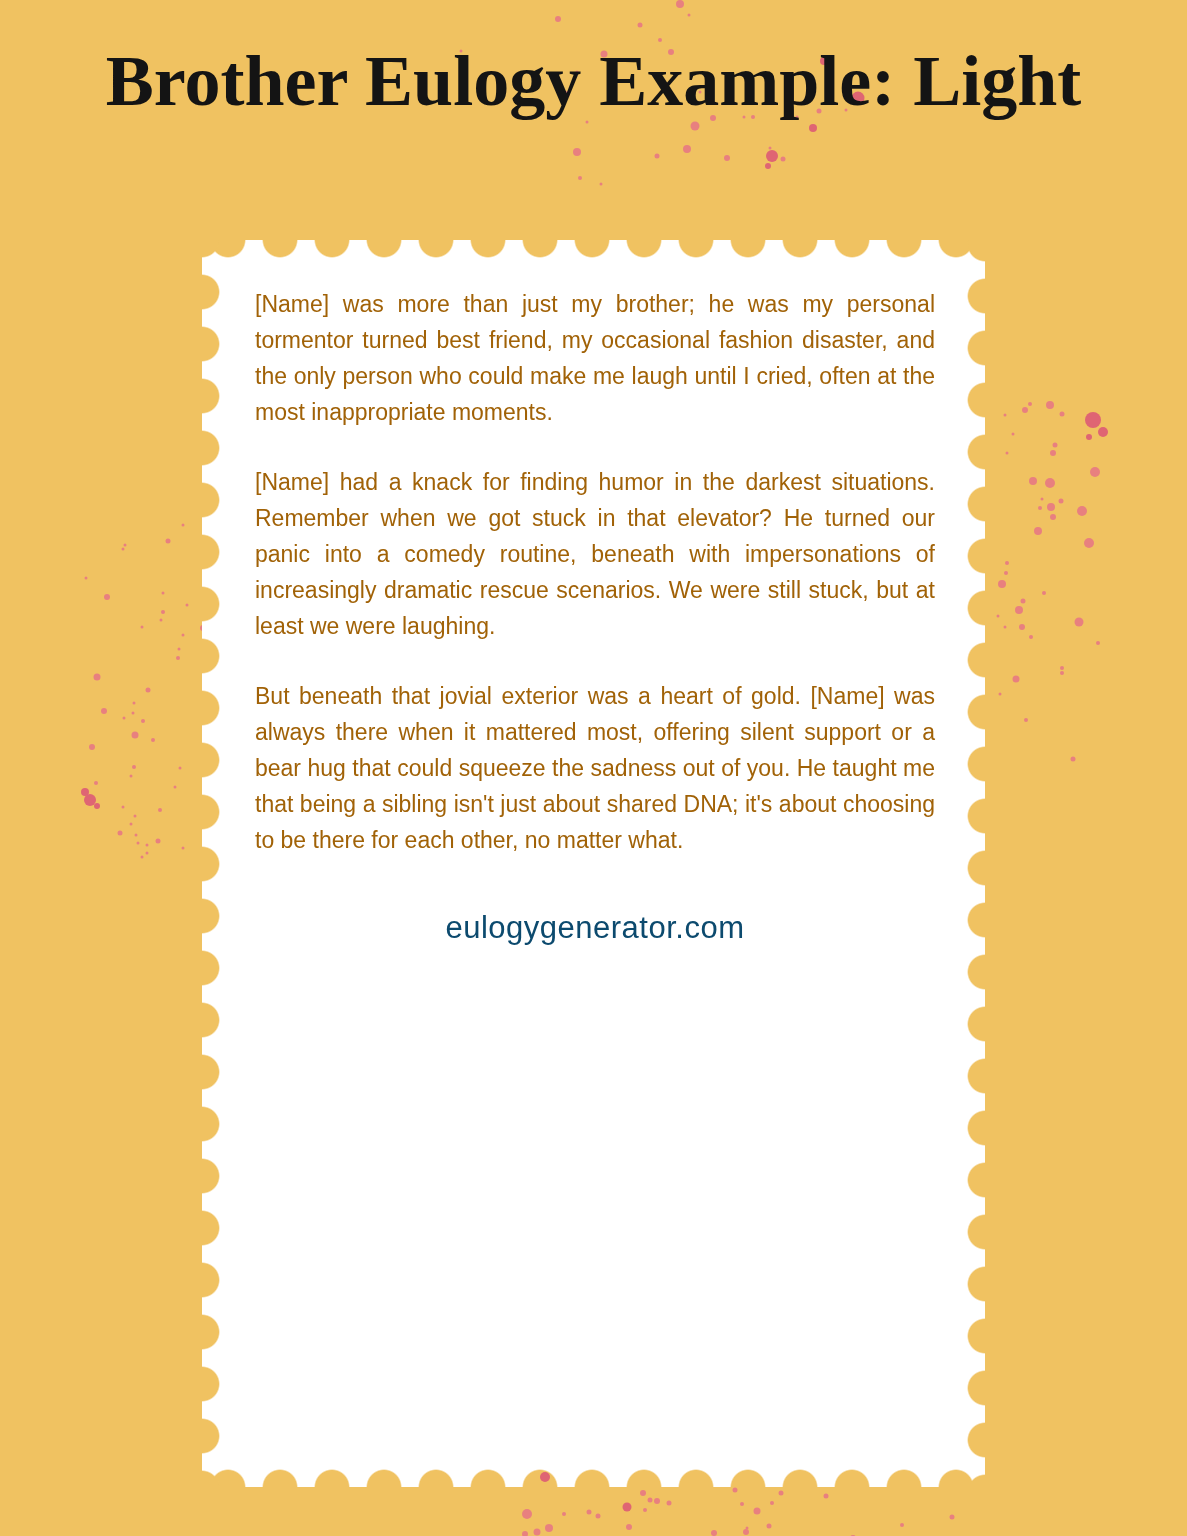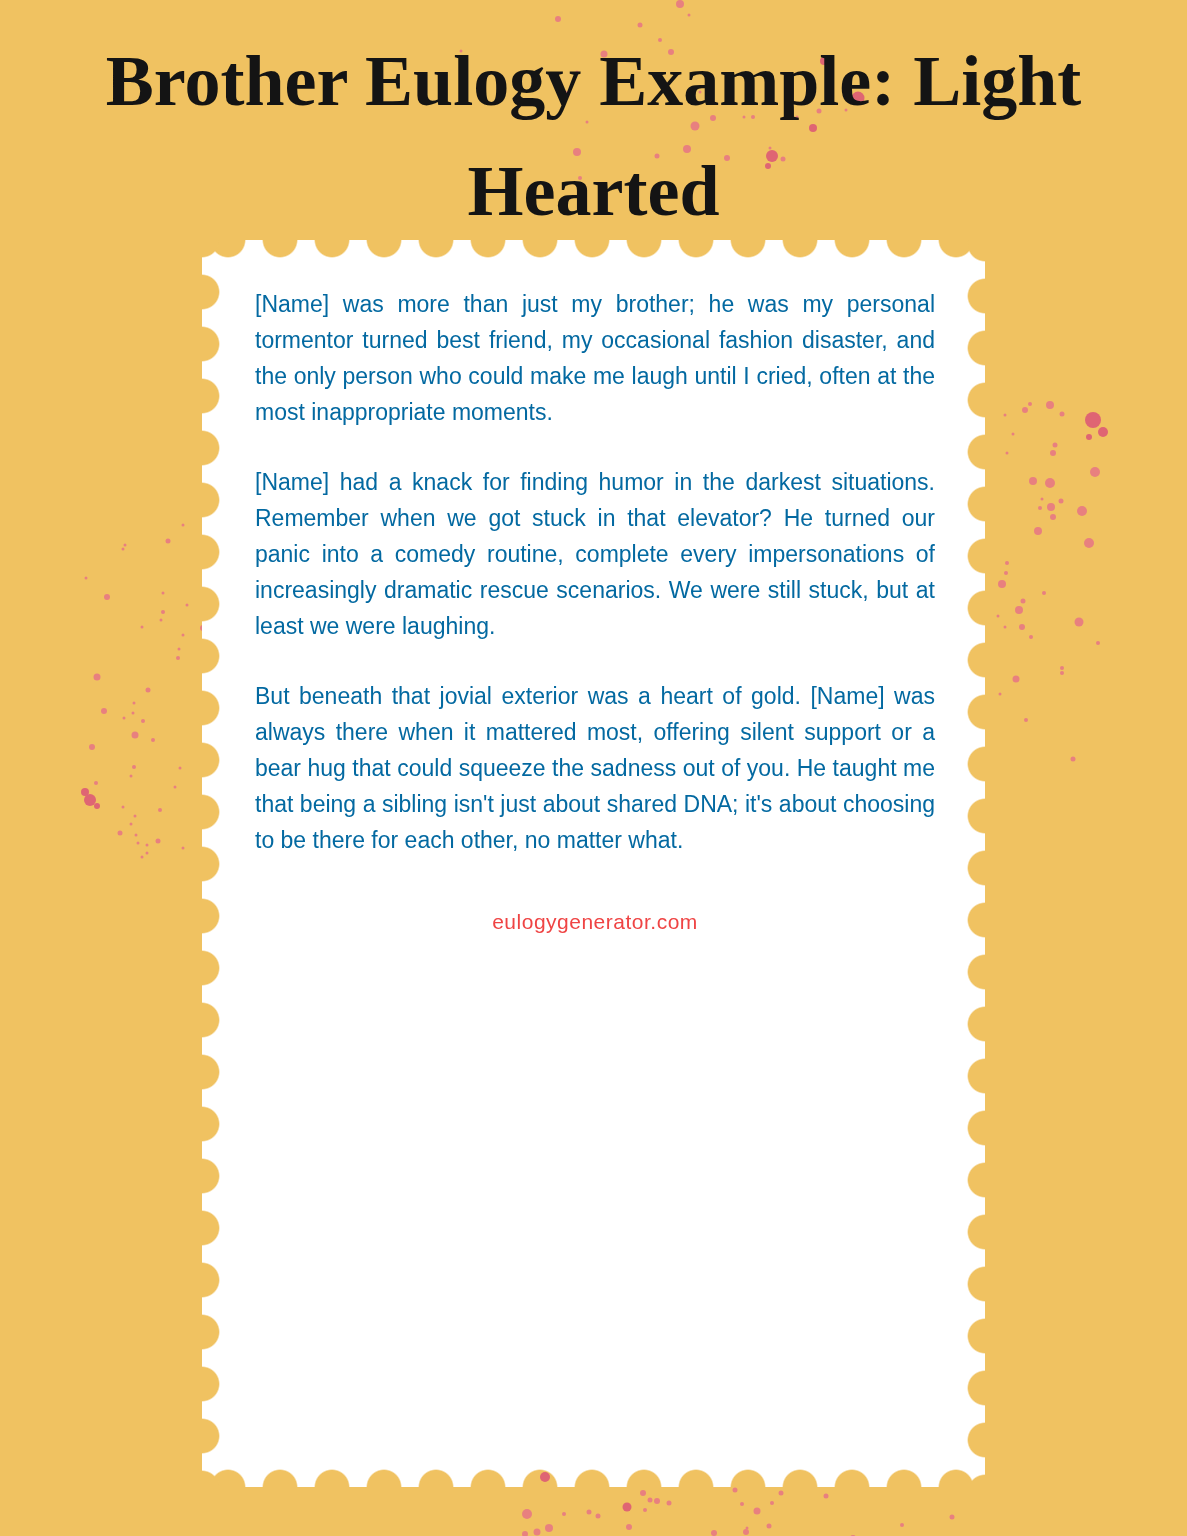--- a/index.html
+++ b/index.html
@@ -42,29 +42,29 @@
   .sc-left{left:0;top:0;bottom:0;width:19px;
     background-image:radial-gradient(circle 18px at 0px 26px,#F0C261 0 16.5px,rgba(240,194,97,0) 18px);
     background-size:19px 52px;background-repeat:repeat-y;background-position:0 26px;}
   .sc-right{right:0;top:0;bottom:0;width:19px;
     background-image:radial-gradient(circle 18px at 19px 26px,#F0C261 0 16.5px,rgba(240,194,97,0) 18px);
     background-size:19px 52px;background-repeat:repeat-y;background-position:0 30px;}
   .card p{
     margin:0 0 34px 0;
     font-size:23px;
     line-height:36px;
-    color:#0369a1;
+    color:#a16207;
     text-align:justify;
   }
   .card p:last-of-type{margin-bottom:0;}
   .site{
     margin-top:52px;
     text-align:center;
-    font-size:21px;
-    color:#ef4444;
+    font-size:31px;
+    color:#0c4a6e;
     letter-spacing:0.5px;
   }
 </style>
 </head>
 <body>
 
 <div class="page">
 
   <svg class="splatter" width="1187" height="1536" viewBox="0 0 1187 1536">
     <g fill="#E8807F">
@@ -189,31 +189,30 @@
       <circle cx="1093" cy="420" r="8"></circle>
         <circle cx="1103" cy="432" r="5"></circle>
         <circle cx="1089" cy="437" r="3"></circle>
       <circle cx="85" cy="792" r="4"></circle>
         <circle cx="90" cy="800" r="6"></circle>
         <circle cx="97" cy="806" r="3"></circle>
     </g>
   </svg>
 
   <h1 class="title"><span>Brother Eulogy Example: Light</span><br>
-      <span>Hearted</span>
   </h1>
 
   <div class="card">
     <div class="sc sc-top"></div>
     <div class="sc sc-bottom"></div>
     <div class="sc sc-left"></div>
     <div class="sc sc-right"></div>
 
     <p>[Name] was more than just my brother; he was my personal tormentor turned best friend, my occasional fashion disaster, and the only person who could make me laugh until I cried, often at the most inappropriate moments.</p>
-    <p>[Name] had a knack for finding humor in the darkest situations. Remember when we got stuck in that elevator? He turned our panic into a comedy routine, complete every impersonations of increasingly dramatic rescue scenarios. We were still stuck, but at least we were laughing.</p>
+    <p>[Name] had a knack for finding humor in the darkest situations. Remember when we got stuck in that elevator? He turned our panic into a comedy routine, beneath with impersonations of increasingly dramatic rescue scenarios. We were still stuck, but at least we were laughing.</p>
     <p>But beneath that jovial exterior was a heart of gold. [Name] was always there when it mattered most, offering silent support or a bear hug that could squeeze the sadness out of you. He taught me that being a sibling isn't just about shared DNA; it's about choosing to be there for each other, no matter what.</p>
 
     <div class="site">eulogygenerator.com</div>
   </div>
 
   <svg class="splatter overlay" width="1187" height="1536" viewBox="0 0 1187 1536">
     <g fill="#E8807F">
       <circle cx="527" cy="1514" r="5"></circle>
         <circle cx="549" cy="1528" r="4"></circle>
         <circle cx="537" cy="1532" r="3.5"></circle>

